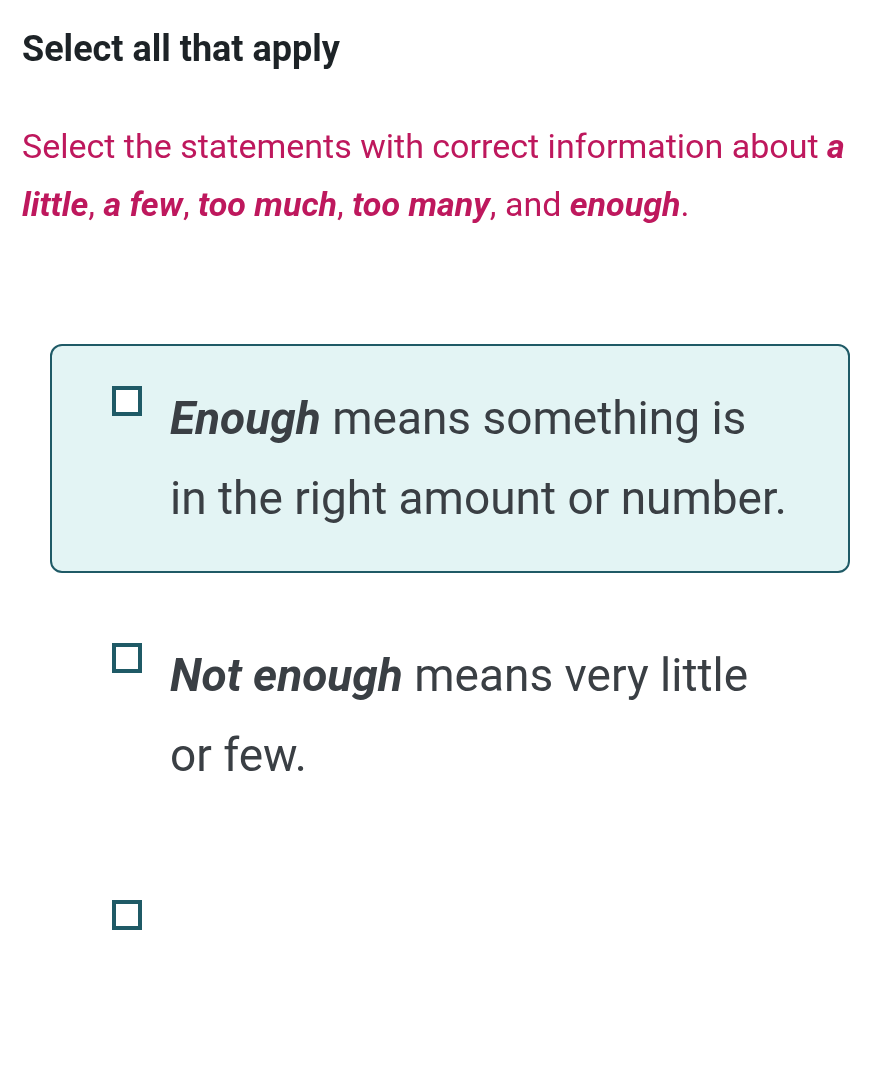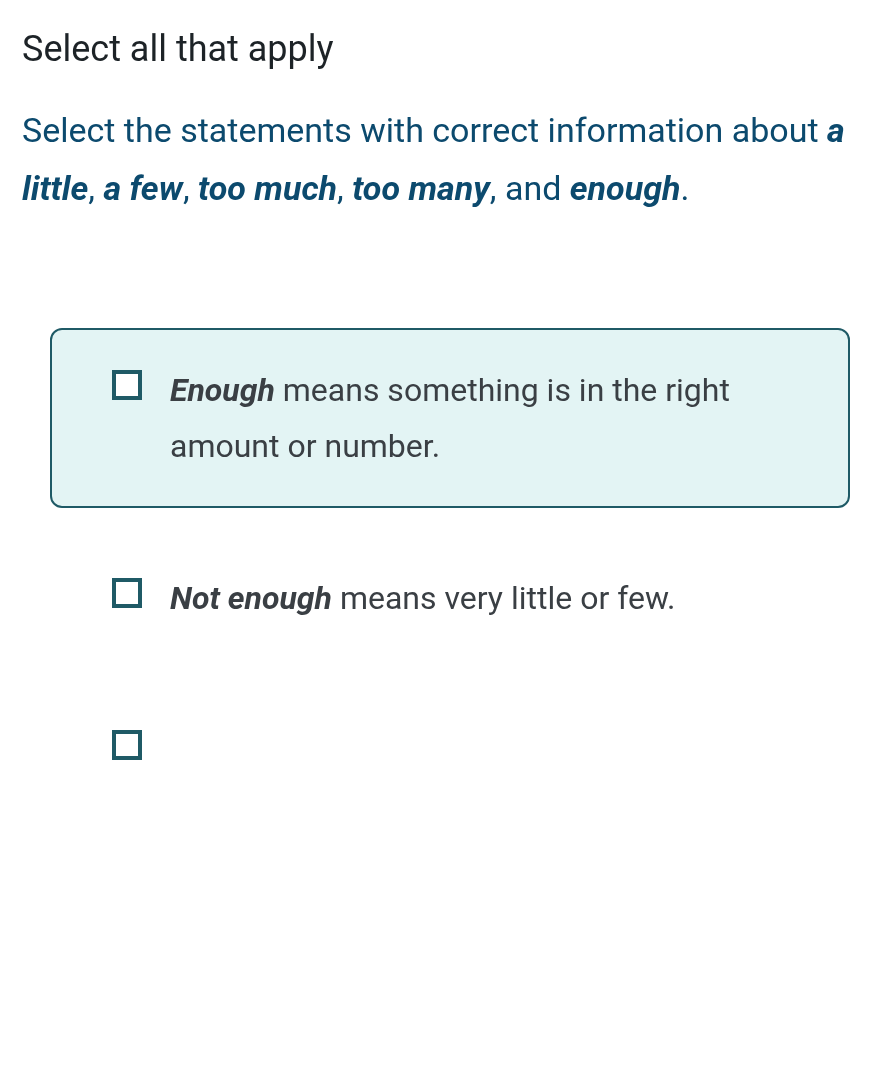--- a/index.html
+++ b/index.html
@@ -5,28 +5,28 @@
   * { box-sizing: border-box; margin: 0; padding: 0; }
   body {
     font-family: -apple-system, BlinkMacSystemFont, "Segoe UI", Roboto, Helvetica, Arial, sans-serif;
     width: 882px;
     background: #ffffff;
     color: #2c3338;
     padding: 28px 22px 40px 22px;
   }
   .heading {
     font-size: 36px;
-    font-weight: 400;
+    font-weight: 700;
     color: #1d2327;
-    margin-bottom: 32px;
+    margin-bottom: 48px;
   }
   .prompt {
     font-size: 34px;
     line-height: 1.7;
-    color: #0c4a6e;
+    color: #be185d;
     margin-bottom: 110px;
   }
   .prompt .emph {
     font-weight: 700;
     font-style: italic;
   }
   .options {
     padding-left: 28px;
     padding-right: 10px;
   }
@@ -46,21 +46,21 @@
   }
   .checkbox {
     flex: 0 0 auto;
     width: 30px;
     height: 30px;
     border: 4px solid #1f5a66;
     background: #ffffff;
     margin-top: 8px;
   }
   .option-text {
-    font-size: 32px;
+    font-size: 46px;
     line-height: 1.75;
     color: #3a3f44;
   }
   .option-text .emph {
     font-weight: 700;
     font-style: italic;
   }
 </style>
 </head>
 <body>

